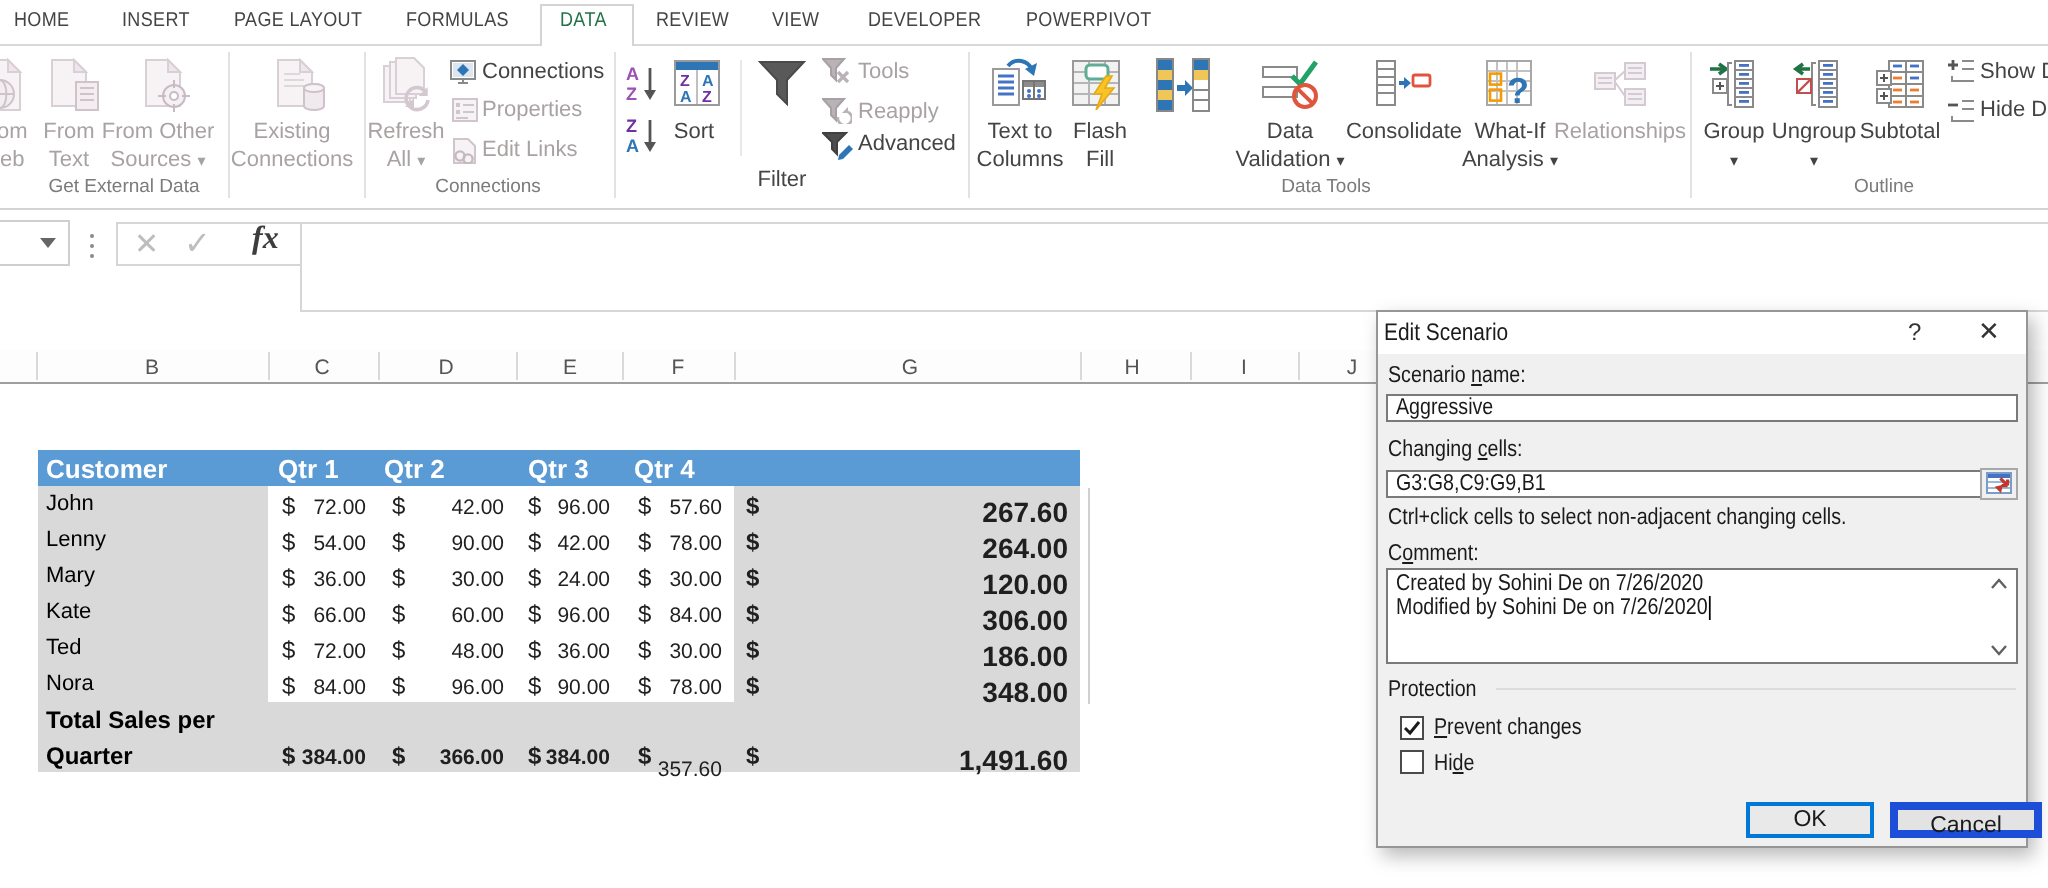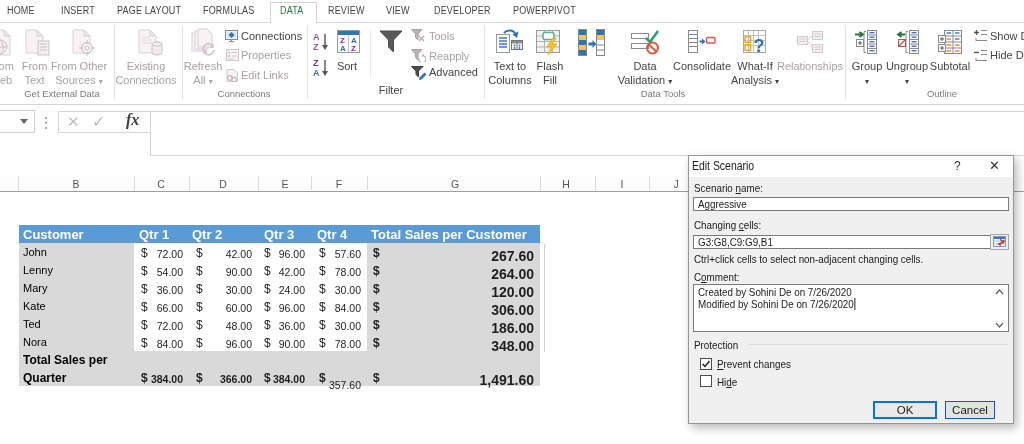--- a/index.html
+++ b/index.html
@@ -385,21 +385,20 @@
   <div class="abs" style="left:19px;top:243px;width:115px;height:108px;background:#d9d9d9;"></div>
   <div class="abs" style="left:367px;top:243px;width:173px;height:108px;background:#d9d9d9;"></div>
   <div class="abs" style="left:19px;top:351px;width:521px;height:35px;background:#d9d9d9;"></div>
   <div class="abs" style="left:544px;top:244px;width:1px;height:108px;background:#d0d0d0;"></div>
 
   <div class="t" style="left:23px;top:227px;font-size:13px;font-weight:bold;color:#fff;">Customer</div>
   <div class="t" style="left:139px;top:227px;font-size:13px;font-weight:bold;color:#fff;">Qtr 1</div>
   <div class="t" style="left:192px;top:227px;font-size:13px;font-weight:bold;color:#fff;">Qtr 2</div>
   <div class="t" style="left:264px;top:227px;font-size:13px;font-weight:bold;color:#fff;">Qtr 3</div>
   <div class="t" style="left:317px;top:227px;font-size:13px;font-weight:bold;color:#fff;">Qtr 4</div>
-  <div class="t" style="left:371px;top:227px;font-size:13px;font-weight:bold;color:#fff;">Total Sales per Customer</div>
 
   <div class="t" style="left:23px;top:246px;font-size:11px;">John</div>
   <div class="t" style="left:23px;top:264px;font-size:11px;">Lenny</div>
   <div class="t" style="left:23px;top:282px;font-size:11px;">Mary</div>
   <div class="t" style="left:23px;top:300px;font-size:11px;">Kate</div>
   <div class="t" style="left:23px;top:318px;font-size:11px;">Ted</div>
   <div class="t" style="left:23px;top:336px;font-size:11px;">Nora</div>
   <div class="t" style="left:23px;top:353px;font-size:12px;font-weight:bold;">Total Sales per</div>
   <div class="t" style="left:23px;top:371px;font-size:12px;font-weight:bold;">Quarter</div>
 
@@ -516,15 +515,15 @@
 
   <div class="abs" style="left:700px;top:358px;width:12px;height:12px;background:#fff;border:1px solid #4a4a4a;box-sizing:border-box;"></div>
   <svg class="abs" style="left:702px;top:360px;" width="8" height="8" viewBox="0 0 8 8">
       <path d="M0.5 4 L3 6.5 L7.5 1" fill="none" stroke="#1a1a1a" stroke-width="1.5"></path>
     </svg>
   <div class="dlabel" style="left:717px;top:358px;"><span class="u">P</span>revent changes</div>
   <div class="abs" style="left:700px;top:375px;width:12px;height:12px;background:#fff;border:1px solid #4a4a4a;box-sizing:border-box;"></div>
   <div class="dlabel" style="left:717px;top:376px;">Hi<span class="u">d</span>e</div>
 
   <div class="abs" style="left:873px;top:401px;width:64px;height:18px;background:#e9e9e9;border:2px solid #0078d7;box-sizing:border-box;text-align:center;font-size:11.5px;color:#1a1a1a;line-height:14px;">OK</div>
-  <div class="abs" style="left:945px;top:401px;width:50px;height:18px;background:#e3e3e3;border:1px solid #1d4ed8;box-sizing:border-box;text-align:center;font-size:11.5px;color:#1a1a1a;line-height:16px;">Cancel</div>
+  <div class="abs" style="left:945px;top:401px;width:76px;height:18px;background:#e3e3e3;border:4px solid #1d4ed8;box-sizing:border-box;text-align:center;font-size:11.5px;color:#1a1a1a;line-height:16px;">Cancel</div>
 
 </div>
 
 </body></html>

